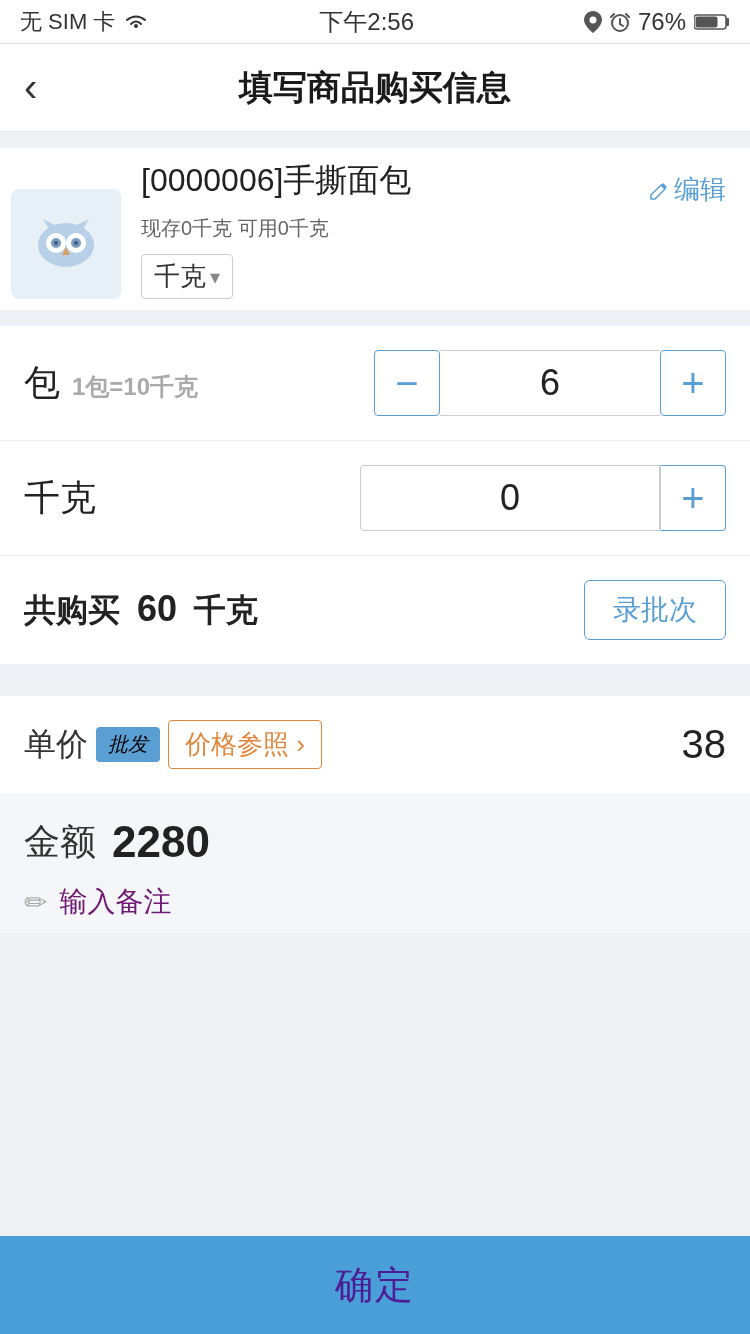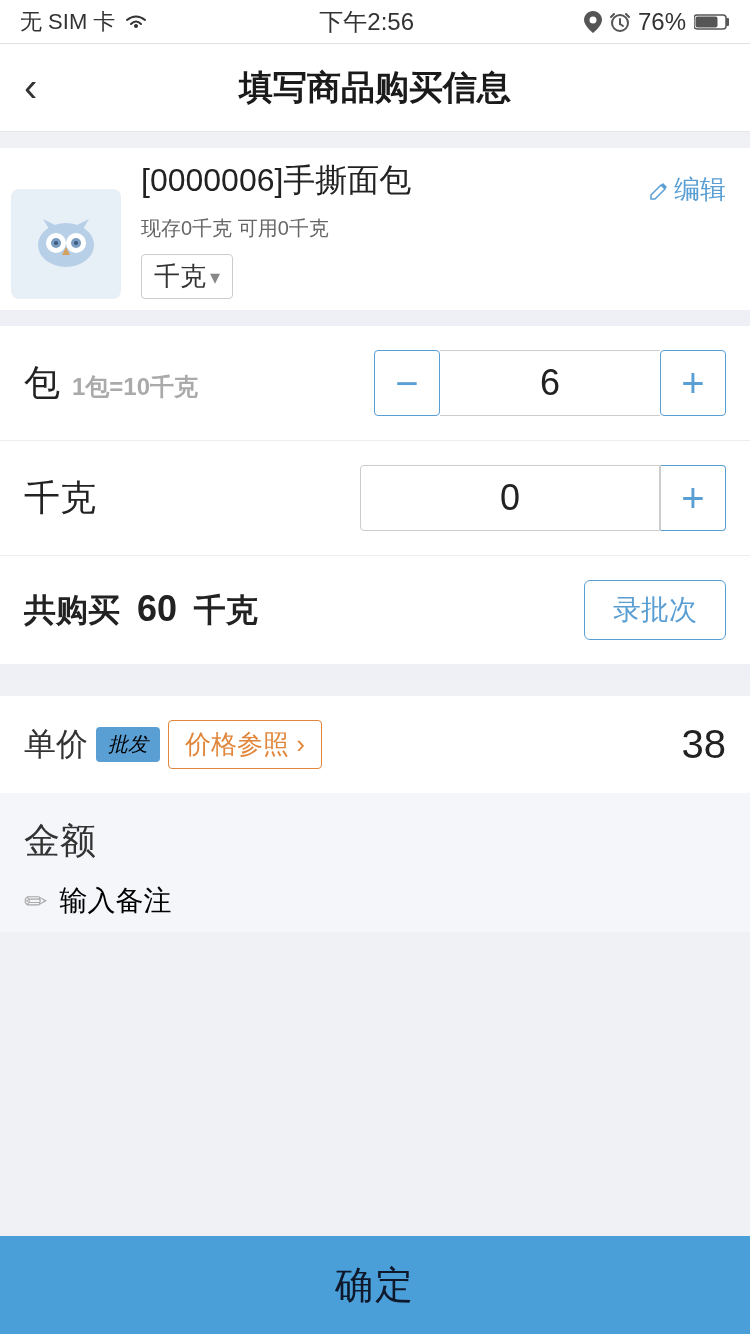--- a/index.html
+++ b/index.html
@@ -295,21 +295,21 @@
       width: 750px;
       height: 98px;
       background: #4a9fd8;
       display: flex;
       align-items: center;
       justify-content: center;
       cursor: pointer;
     }
     .confirm-label {
       font-size: 38px;
-      color: #0f172a;
+      color: #4c1d95;
       font-weight: 500;
       letter-spacing: 2px;
     }
   </style>
 </head>
 <body>
 
 <div class="status-bar">
   <div class="status-left">
     <span style="font-size:22px;">无 SIM 卡</span>
@@ -429,24 +429,25 @@
     <span class="price-label">单价</span>
     <span class="price-tag">批发</span>
     <button class="price-ref-btn">价格参照 ›</button>
     <span class="price-value">38</span>
   </div>
 </div>
 
 <div class="amount-section">
   <div class="amount-row">
     <span class="amount-label">金额</span>
+    <span class="amount-value">2280</span>
   </div>
   <div class="note-row">
     <span class="note-icon">✏</span>
-    <span style="color:#000000;">输入备注</span>
+    <span style="color:#701a75;">输入备注</span>
   </div>
 </div>
 
 <div style="background:#f0f1f5; height: 280px;"></div>
 
 <div style="height:98px;"></div>
 
 <div class="confirm-bar">
   <span class="confirm-label">确定</span>
 </div>

